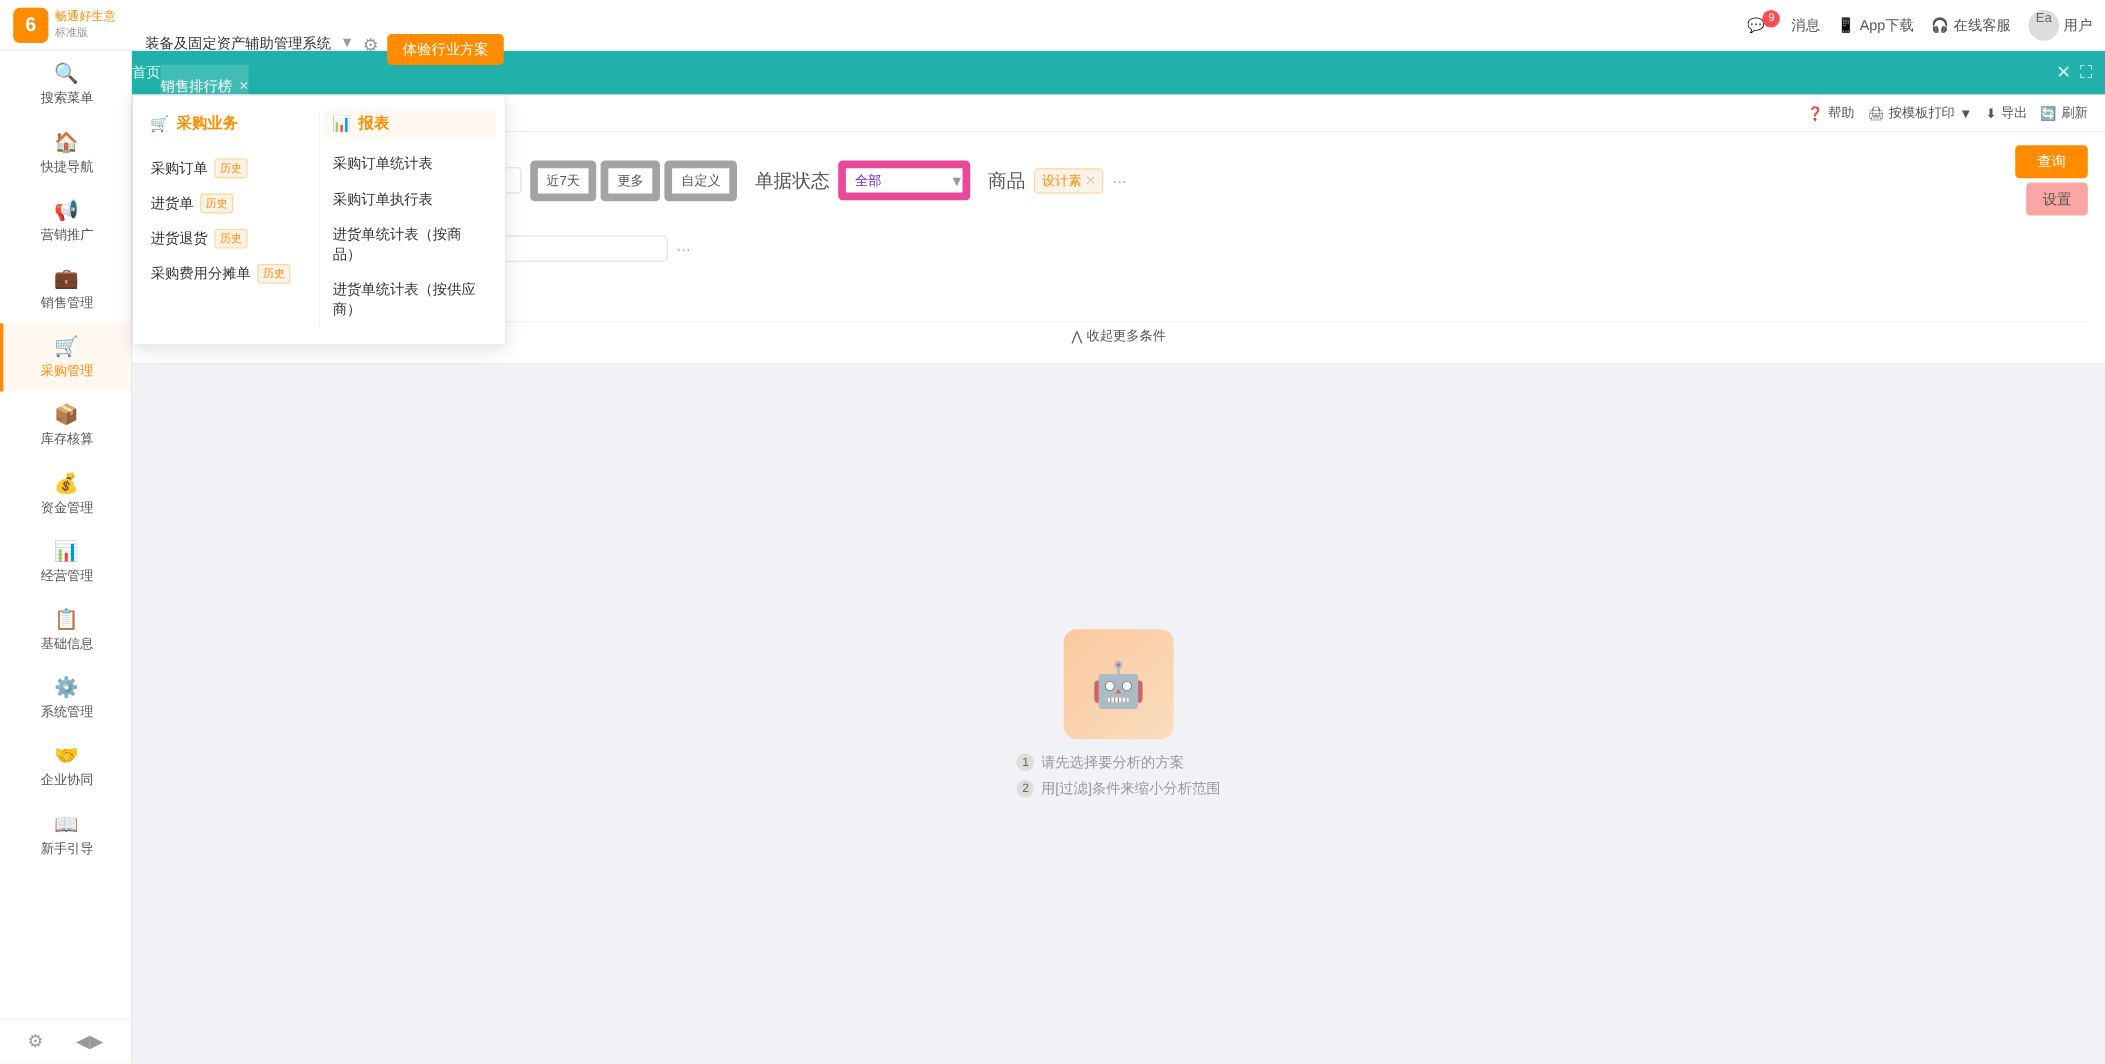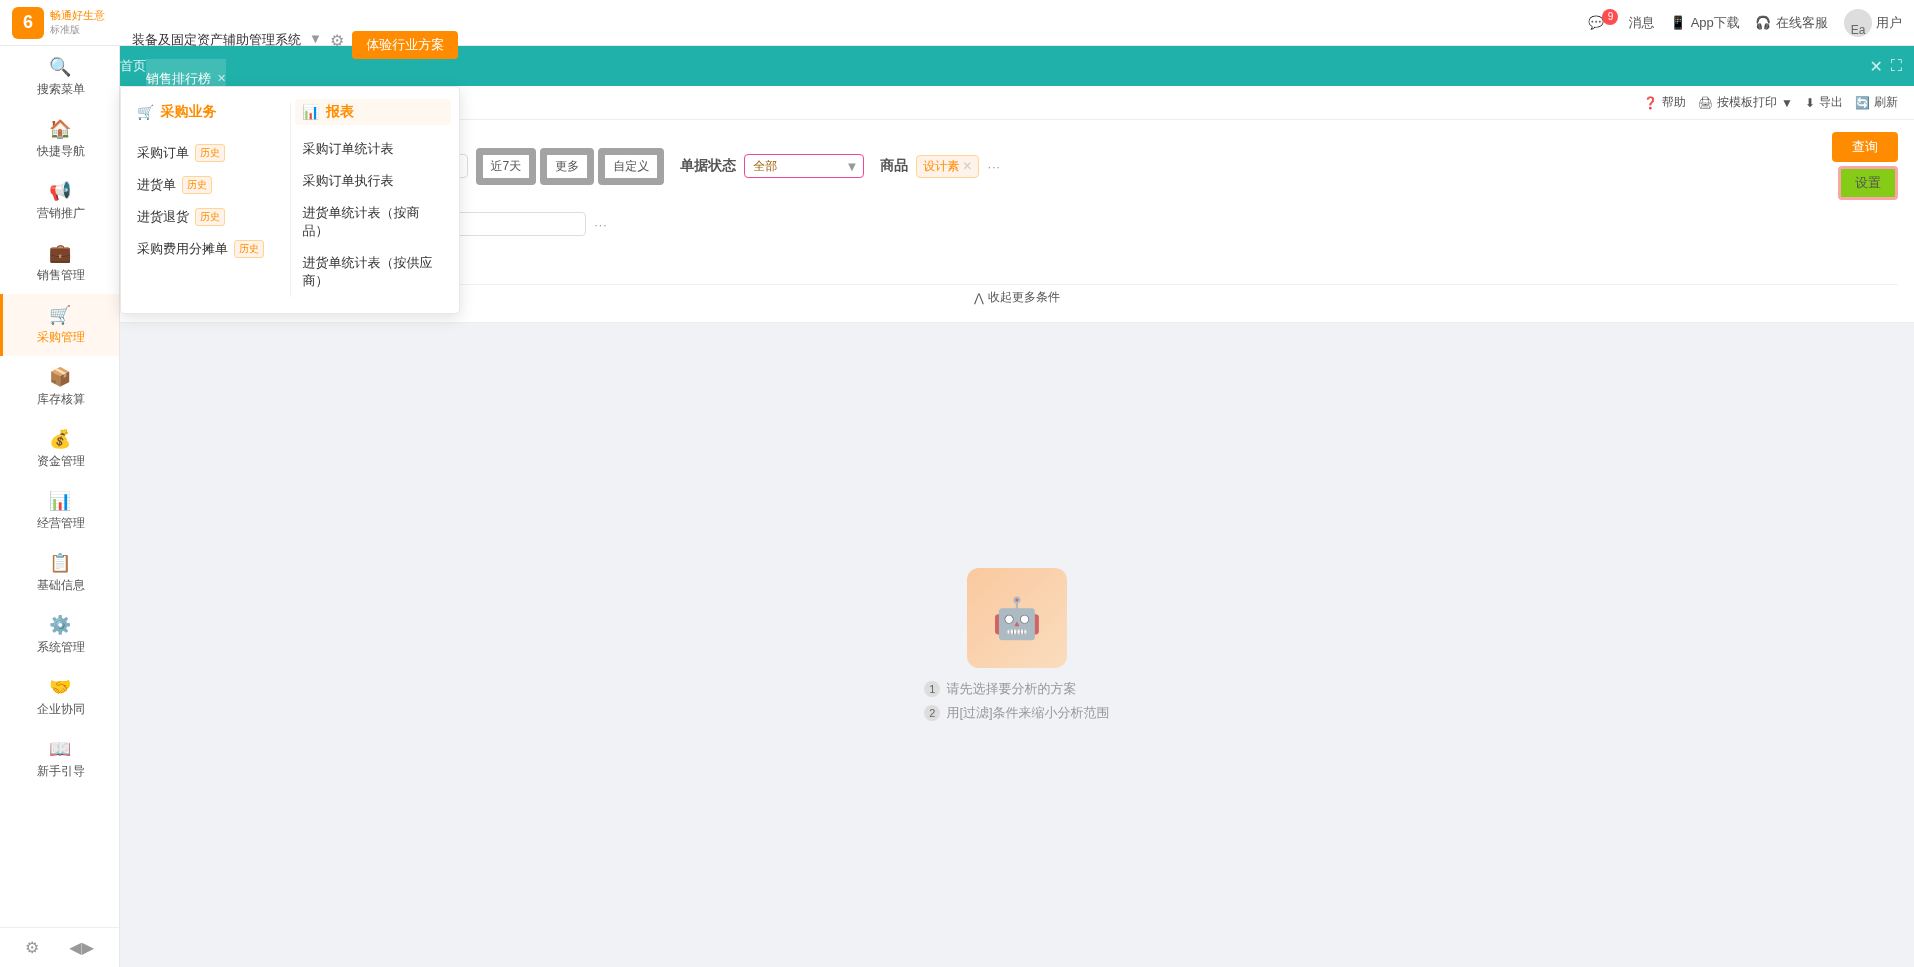--- a/index.html
+++ b/index.html
@@ -72,21 +72,21 @@
       align-items: center;
       justify-content: center;
       position: relative;
       top: -6px;
       left: -6px;
     }
     .avatar-circle {
       width: 28px; height: 28px;
       background: #ddd;
       border-radius: 50%;
-      display: flex; align-items: flex-end; justify-content: center;
+      display: flex; align-items: flex-start; justify-content: center;
       font-size: 12px; color: #666;
     }
 
     
     .main-layout {
       display: flex;
       height: calc(967px - 46px);
     }
 
     
@@ -198,21 +198,21 @@
     .filter-row {
       display: flex;
       align-items: center;
       gap: 16px;
     }
     .filter-group {
       display: flex;
       align-items: center;
       gap: 8px;
     }
-    .filter-label { color: #555; font-size: 14px; white-space: nowrap; font-weight: bold; }
+    .filter-label { color: #555; font-size: 17px; white-space: nowrap; }
     .filter-input {
       border: 1px solid #ddd;
       border-radius: 4px;
       padding: 4px 8px;
       font-size: 12px;
       color: #333;
       min-width: 140px;
     }
     .filter-date-range {
       display: flex;
@@ -241,25 +241,25 @@
       display: flex; align-items: center; gap: 3px;
     }
     .tag-close { cursor: pointer; color: #ccc; }
     .filter-dots { color: #999; cursor: pointer; }
     .select-wrapper {
       position: relative;
       display: inline-flex;
       align-items: center;
     }
     .filter-select {
-      border: 1px solid #ec4899;
+      border: 7px solid #ec4899;
       border-radius: 4px;
       padding: 4px 24px 4px 8px;
       font-size: 12px;
-      color: #a16207;
+      color: #6d28d9;
       background: #fff;
       appearance: none;
       min-width: 120px;
       cursor: pointer;
     }
     .select-arrow { position: absolute; right: 6px; color: #999; pointer-events: none; }
     .collapse-btn {
       display: flex; align-items: center; gap: 4px;
       color: #555; font-size: 12px; cursor: pointer;
       padding: 4px 12px;
@@ -269,23 +269,23 @@
     .query-btn {
       background: #ff8c00;
       color: #fff;
       border: none;
       border-radius: 4px;
       padding: 6px 20px;
       cursor: pointer;
       font-size: 13px;
     }
     .settings-btn {
-      background: #84cc16;
+      background: #fca5a5;
       color: #555;
-      border: 3px solid #fca5a5;
+      border: 1px solid #fca5a5;
       border-radius: 4px;
       padding: 5px 14px;
       cursor: pointer;
       font-size: 13px;
     }
     .btn-group {
       display: flex;
       flex-direction: column;
       gap: 4px;
       align-items: flex-end;

